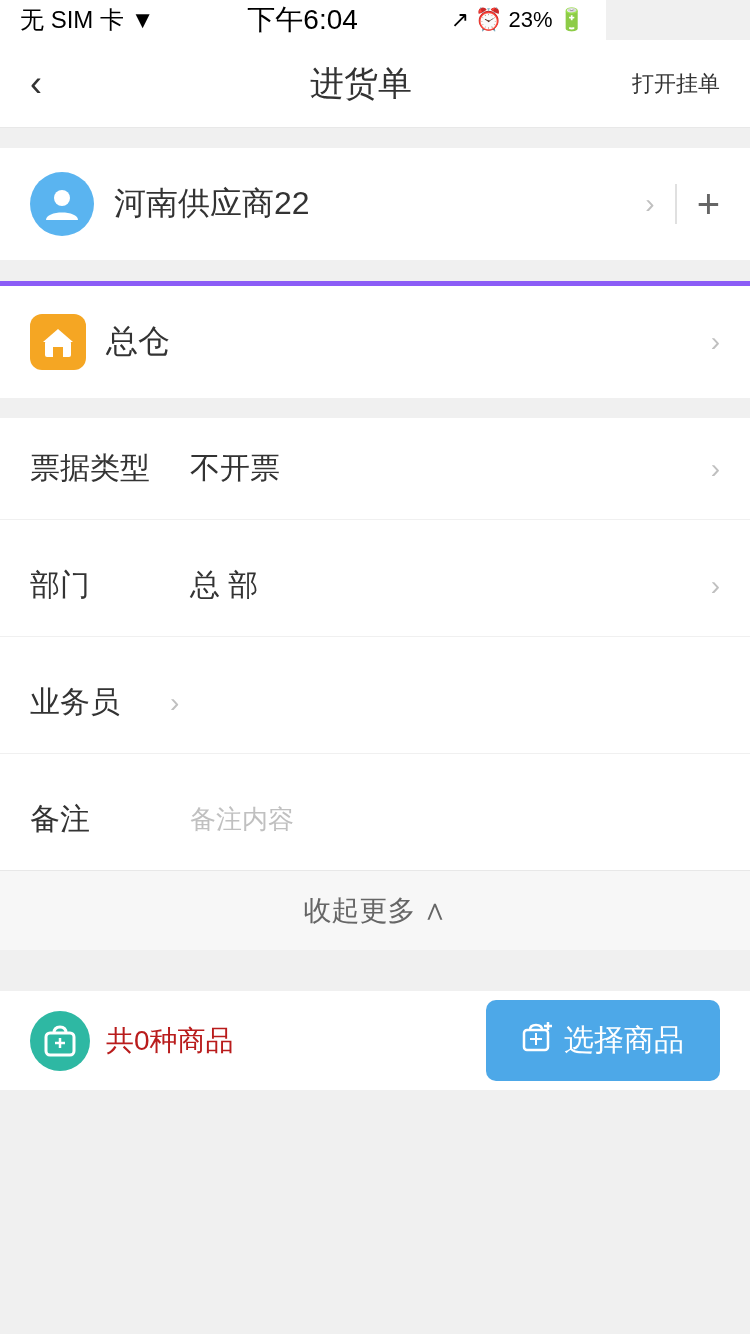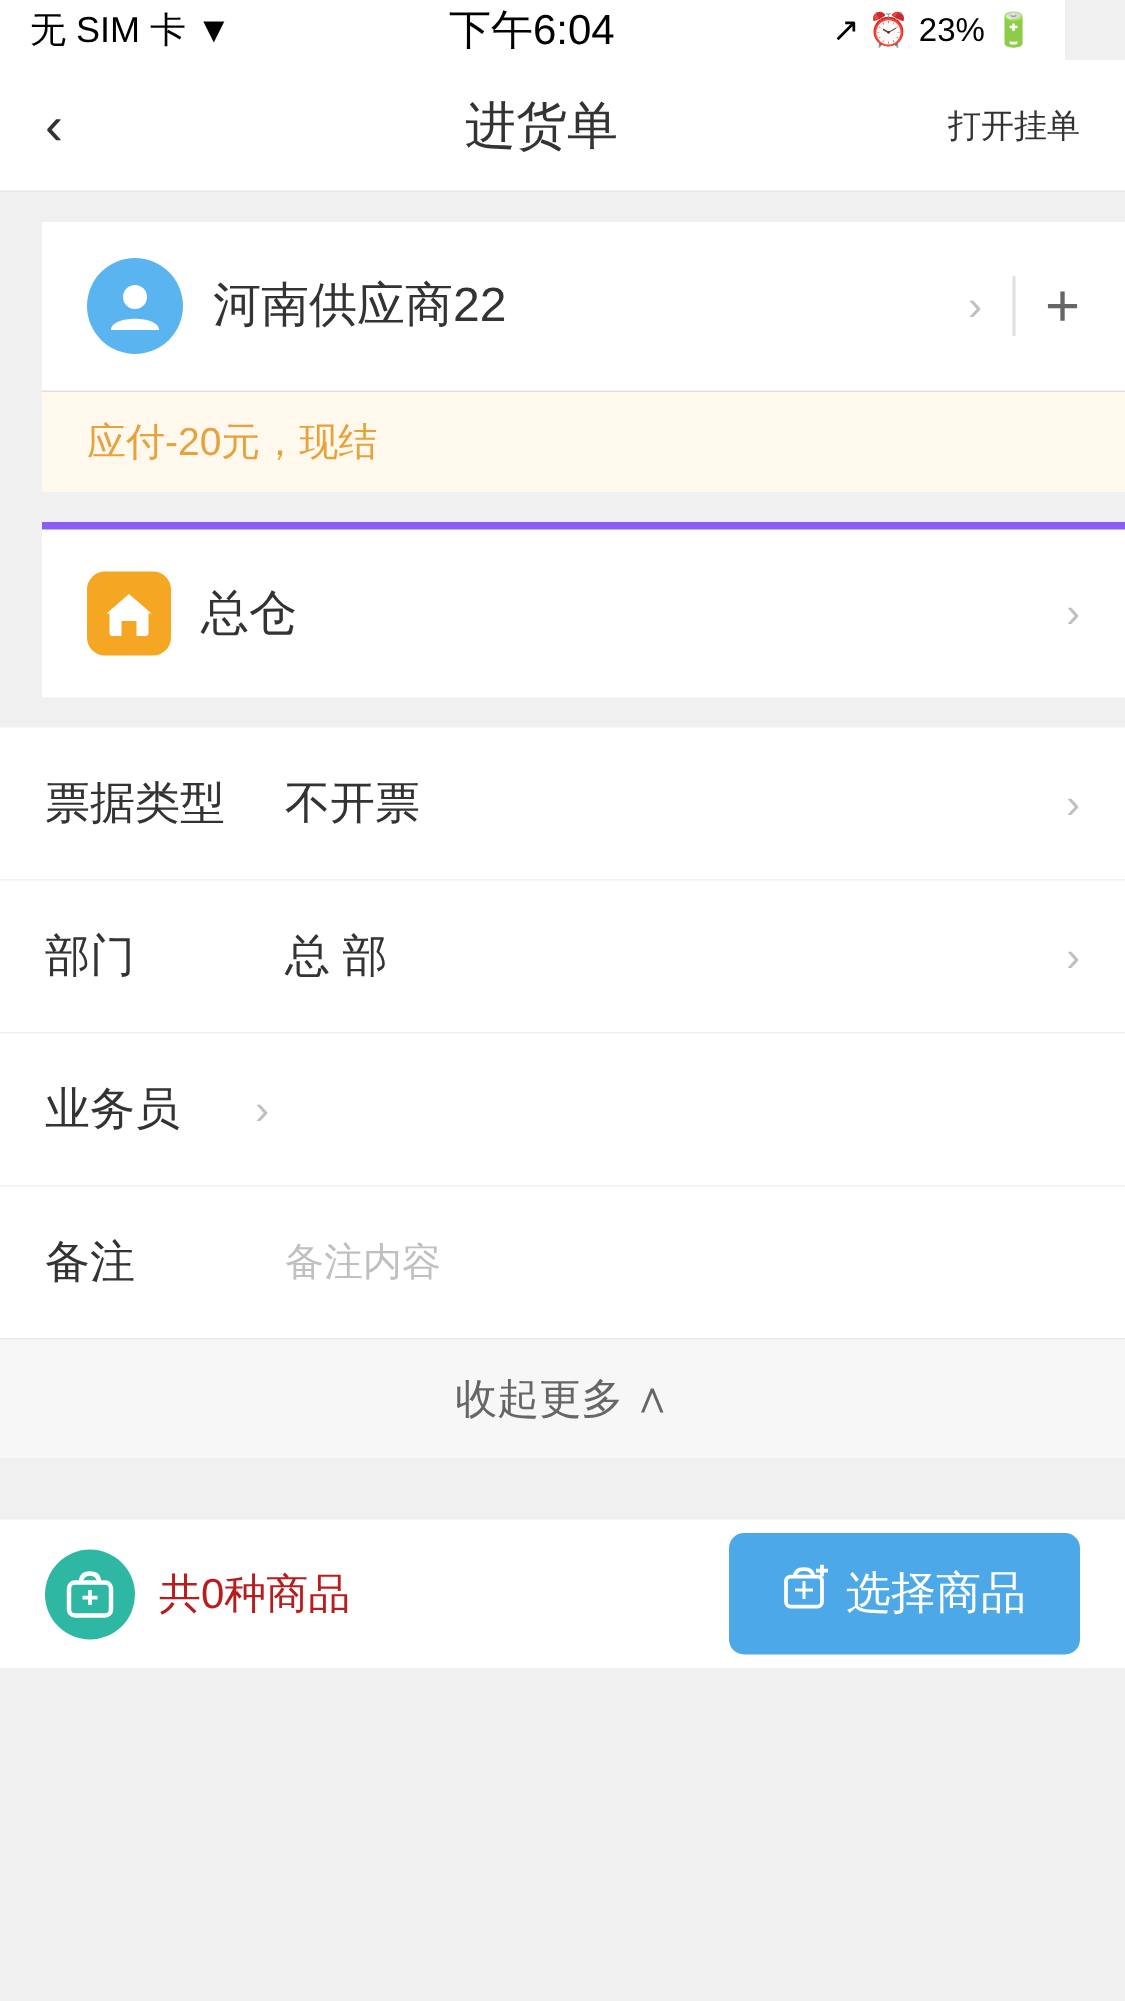--- a/index.html
+++ b/index.html
@@ -7,21 +7,21 @@
     body {
       width: 750px;
       min-height: 1334px;
       font-family: -apple-system, "PingFang SC", "Helvetica Neue", sans-serif;
       background: #f0f0f0;
       font-size: 28px;
     }
 
     
     .status-bar {
-      width: 710px;
+      width: 606px;
       height: 40px;
       background: #fff;
       display: flex;
       align-items: center;
       justify-content: space-between;
       padding: 0 20px;
       font-size: 24px;
       color: #000;
     }
     .status-left { display: flex; align-items: center; gap: 8px; }
@@ -59,21 +59,20 @@
     
     .section-gap {
       height: 20px;
       background: #f0f0f0;
     }
 
     
     .card {
       background: #0c4a6e;
       margin-bottom: 0;
-      margin-left: 28px;
     }
 
     
     .supplier-row {
       display: flex;
       align-items: center;
       padding: 24px 30px;
       background: #fff;
       border-bottom: 1px solid #f0f0f0;
     }
@@ -152,20 +151,21 @@
     .form-section {
       background: #fff;
       margin-top: 20px;
     }
     .form-row {
       display: flex;
       align-items: center;
       padding: 30px 30px;
       border-bottom: 1px solid #f0f0f0;
       min-height: 96px;
+      margin-top: 15px;
     }
     .form-row:last-child { border-bottom: none; }
     .form-label {
       font-size: 30px;
       color: #333;
       min-width: 140px;
     }
     .form-value {
       flex: 1;
       font-size: 30px;
@@ -274,21 +274,20 @@
       <svg viewBox="0 0 40 40" xmlns="http://www.w3.org/2000/svg">
         <circle cx="20" cy="14" r="8" fill="#fff"></circle>
         <path d="M4 36 C4 26 36 26 36 36" fill="#fff"></path>
       </svg>
     </div>
     <div class="supplier-name">河南供应商22</div>
     <div class="supplier-arrow">›</div>
     <div class="supplier-divider"></div>
     <div class="supplier-add">+</div>
   </div>
-  <div class="notice-bar">应付-20元，现结</div>
 </div>
 
 <div class="section-gap"></div>
 
 <div class="card">
   <div class="warehouse-row">
     <div class="warehouse-icon">
       <svg width="34" height="34" viewBox="0 0 34 34" xmlns="http://www.w3.org/2000/svg">
         <rect x="4" y="16" width="26" height="16" rx="2" fill="#fff"></rect>
         <polygon points="17,4 2,17 32,17" fill="#fff"></polygon>

